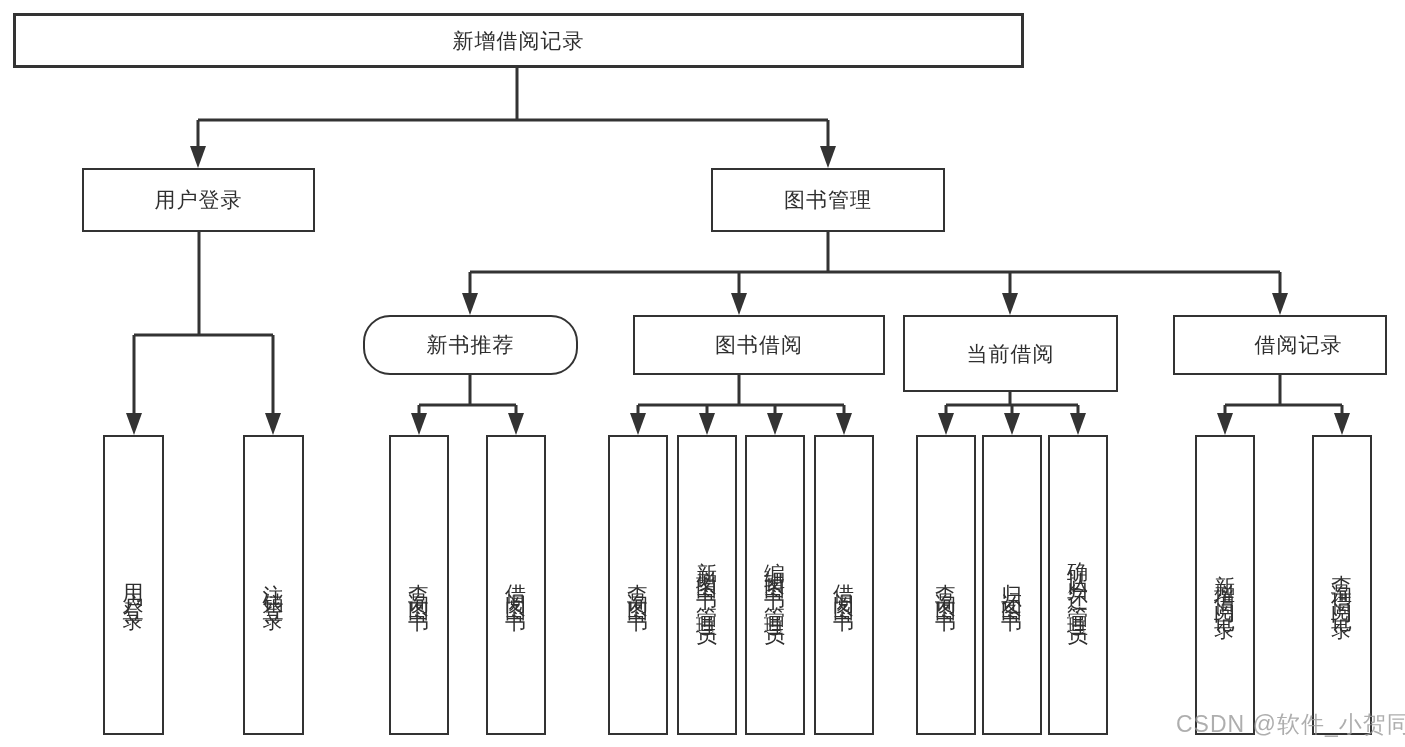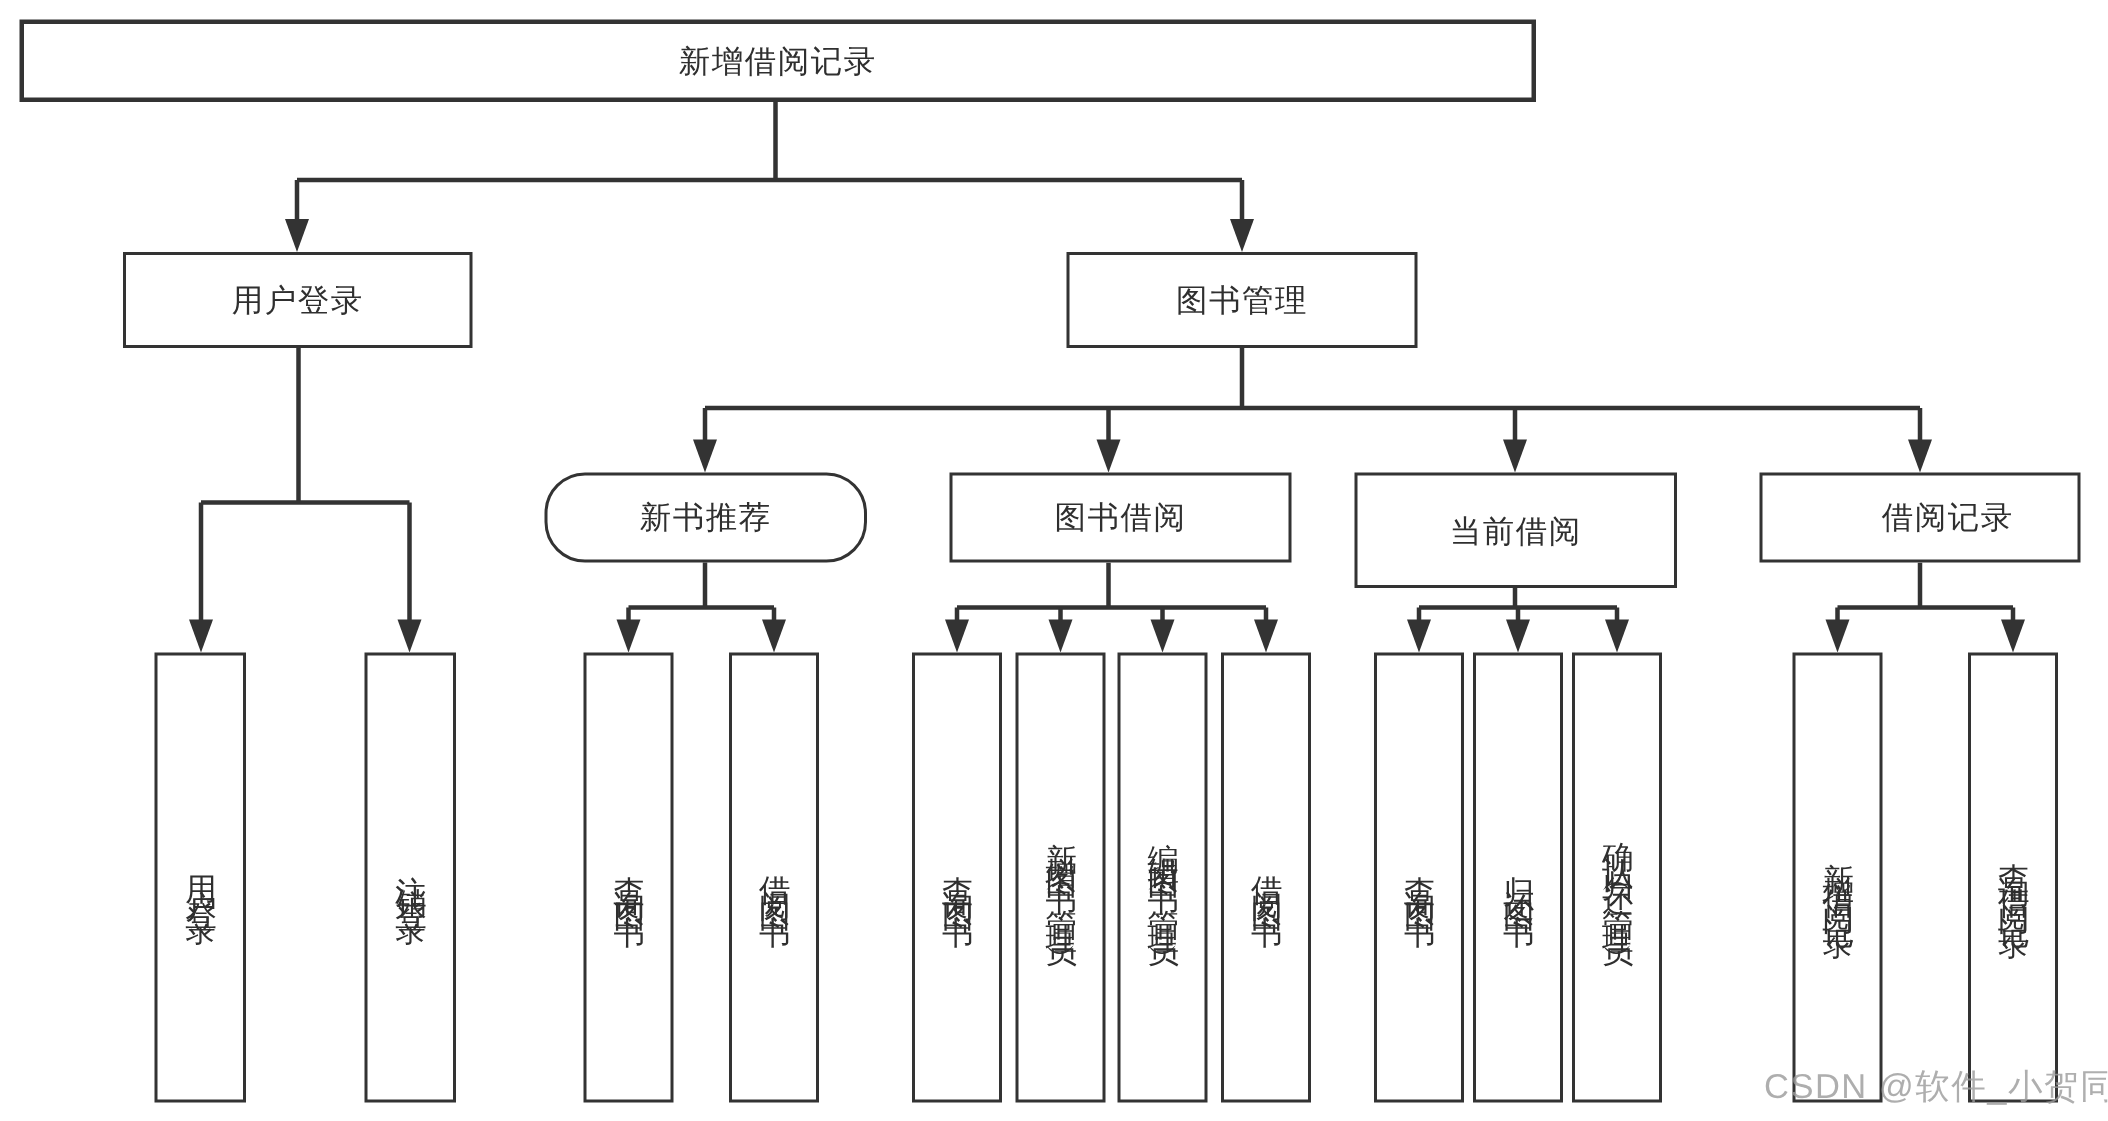--- a/index.html
+++ b/index.html
@@ -106,21 +106,21 @@
   <div class="node node-h" style="left:82px; top:168px; width:233px; height:64px;">
     <span>用户登录</span>
   </div>
   <div class="node node-h" style="left:711px; top:168px; width:234px; height:64px;">
     <span>图书管理</span>
   </div>
 
   <div class="node node-h" style="left:363px; top:315px; width:215px; height:60px;border-radius:27px;">
     <span>新书推荐</span>
   </div>
-  <div class="node node-h" style="left:633px; top:315px; width:228px; height:60px;">
+  <div class="node node-h" style="left:633px; top:315px; width:252px; height:60px;">
     <span>图书借阅</span>
   </div>
   <div class="node node-h" style="left:903px; top:315px; width:215px; height:77px;">
     <span>当前借阅</span>
   </div>
   <div class="node node-h" style="left:1173px; top:315px; width:214px; height:60px;padding-left:37px;">
     <span>借阅记录</span>
   </div>
 
   <div class="node leaf" style="left:103px; top:435px; width:61px; height:300px;">

